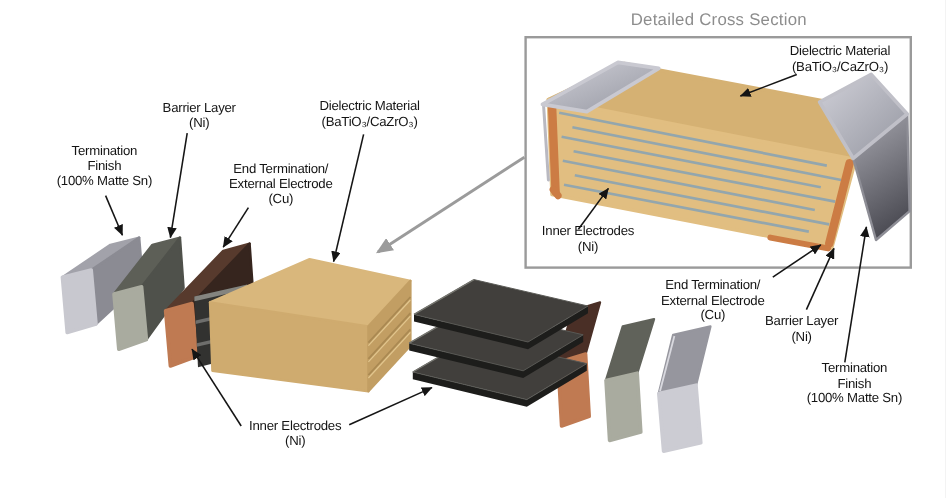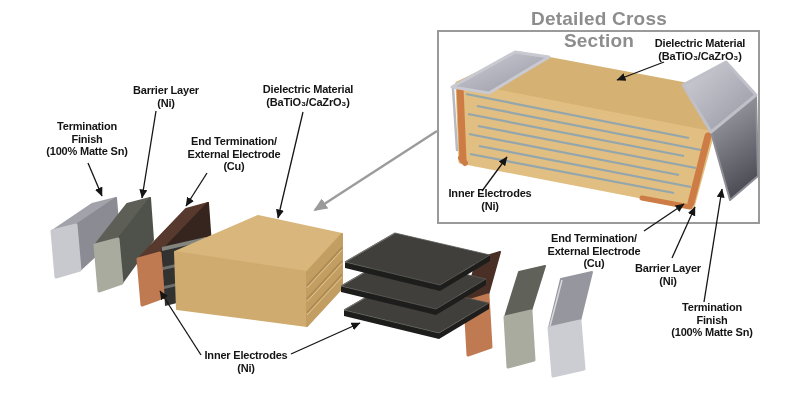--- a/index.html
+++ b/index.html
@@ -6,26 +6,26 @@
     --bg:#ffffff; --label-text:#141414; --panel-title:#8d8d8d; --panel-border:#9a9a9a;
   }
   html,body{margin:0;padding:0;background:#e9e9e9;}
   .stage{
     position:relative;width:788px;height:415px;background:var(--bg);
     overflow:hidden;font-family:"Liberation Sans","DejaVu Sans",sans-serif;
   }
   .stage svg{position:absolute;left:0;top:0;}
   .lbl{
     position:absolute;width:130px;text-align:center;
-    font-weight:bold;font-size:11px;line-height:12.6px;letter-spacing:-0.2px;
+    font-weight:normal;font-size:11px;line-height:12.6px;letter-spacing:-0.2px;
     color:var(--label-text);
   }
   .panel-title{
     position:absolute;left:518px;top:8px;width:162px;text-align:center;
-    font-weight:bold;font-size:19px;letter-spacing:0.2px;color:var(--panel-title);
+    font-weight:normal;font-size:14px;letter-spacing:0.2px;color:var(--panel-title);
   }
 </style>
 </head>
 <body>
 
 <div class="stage">
 
 <svg width="788" height="415" viewBox="0 0 788 415">
   <defs>
     <marker id="ah" markerUnits="userSpaceOnUse" markerWidth="10" markerHeight="8" refX="8.5" refY="4" orient="auto">

